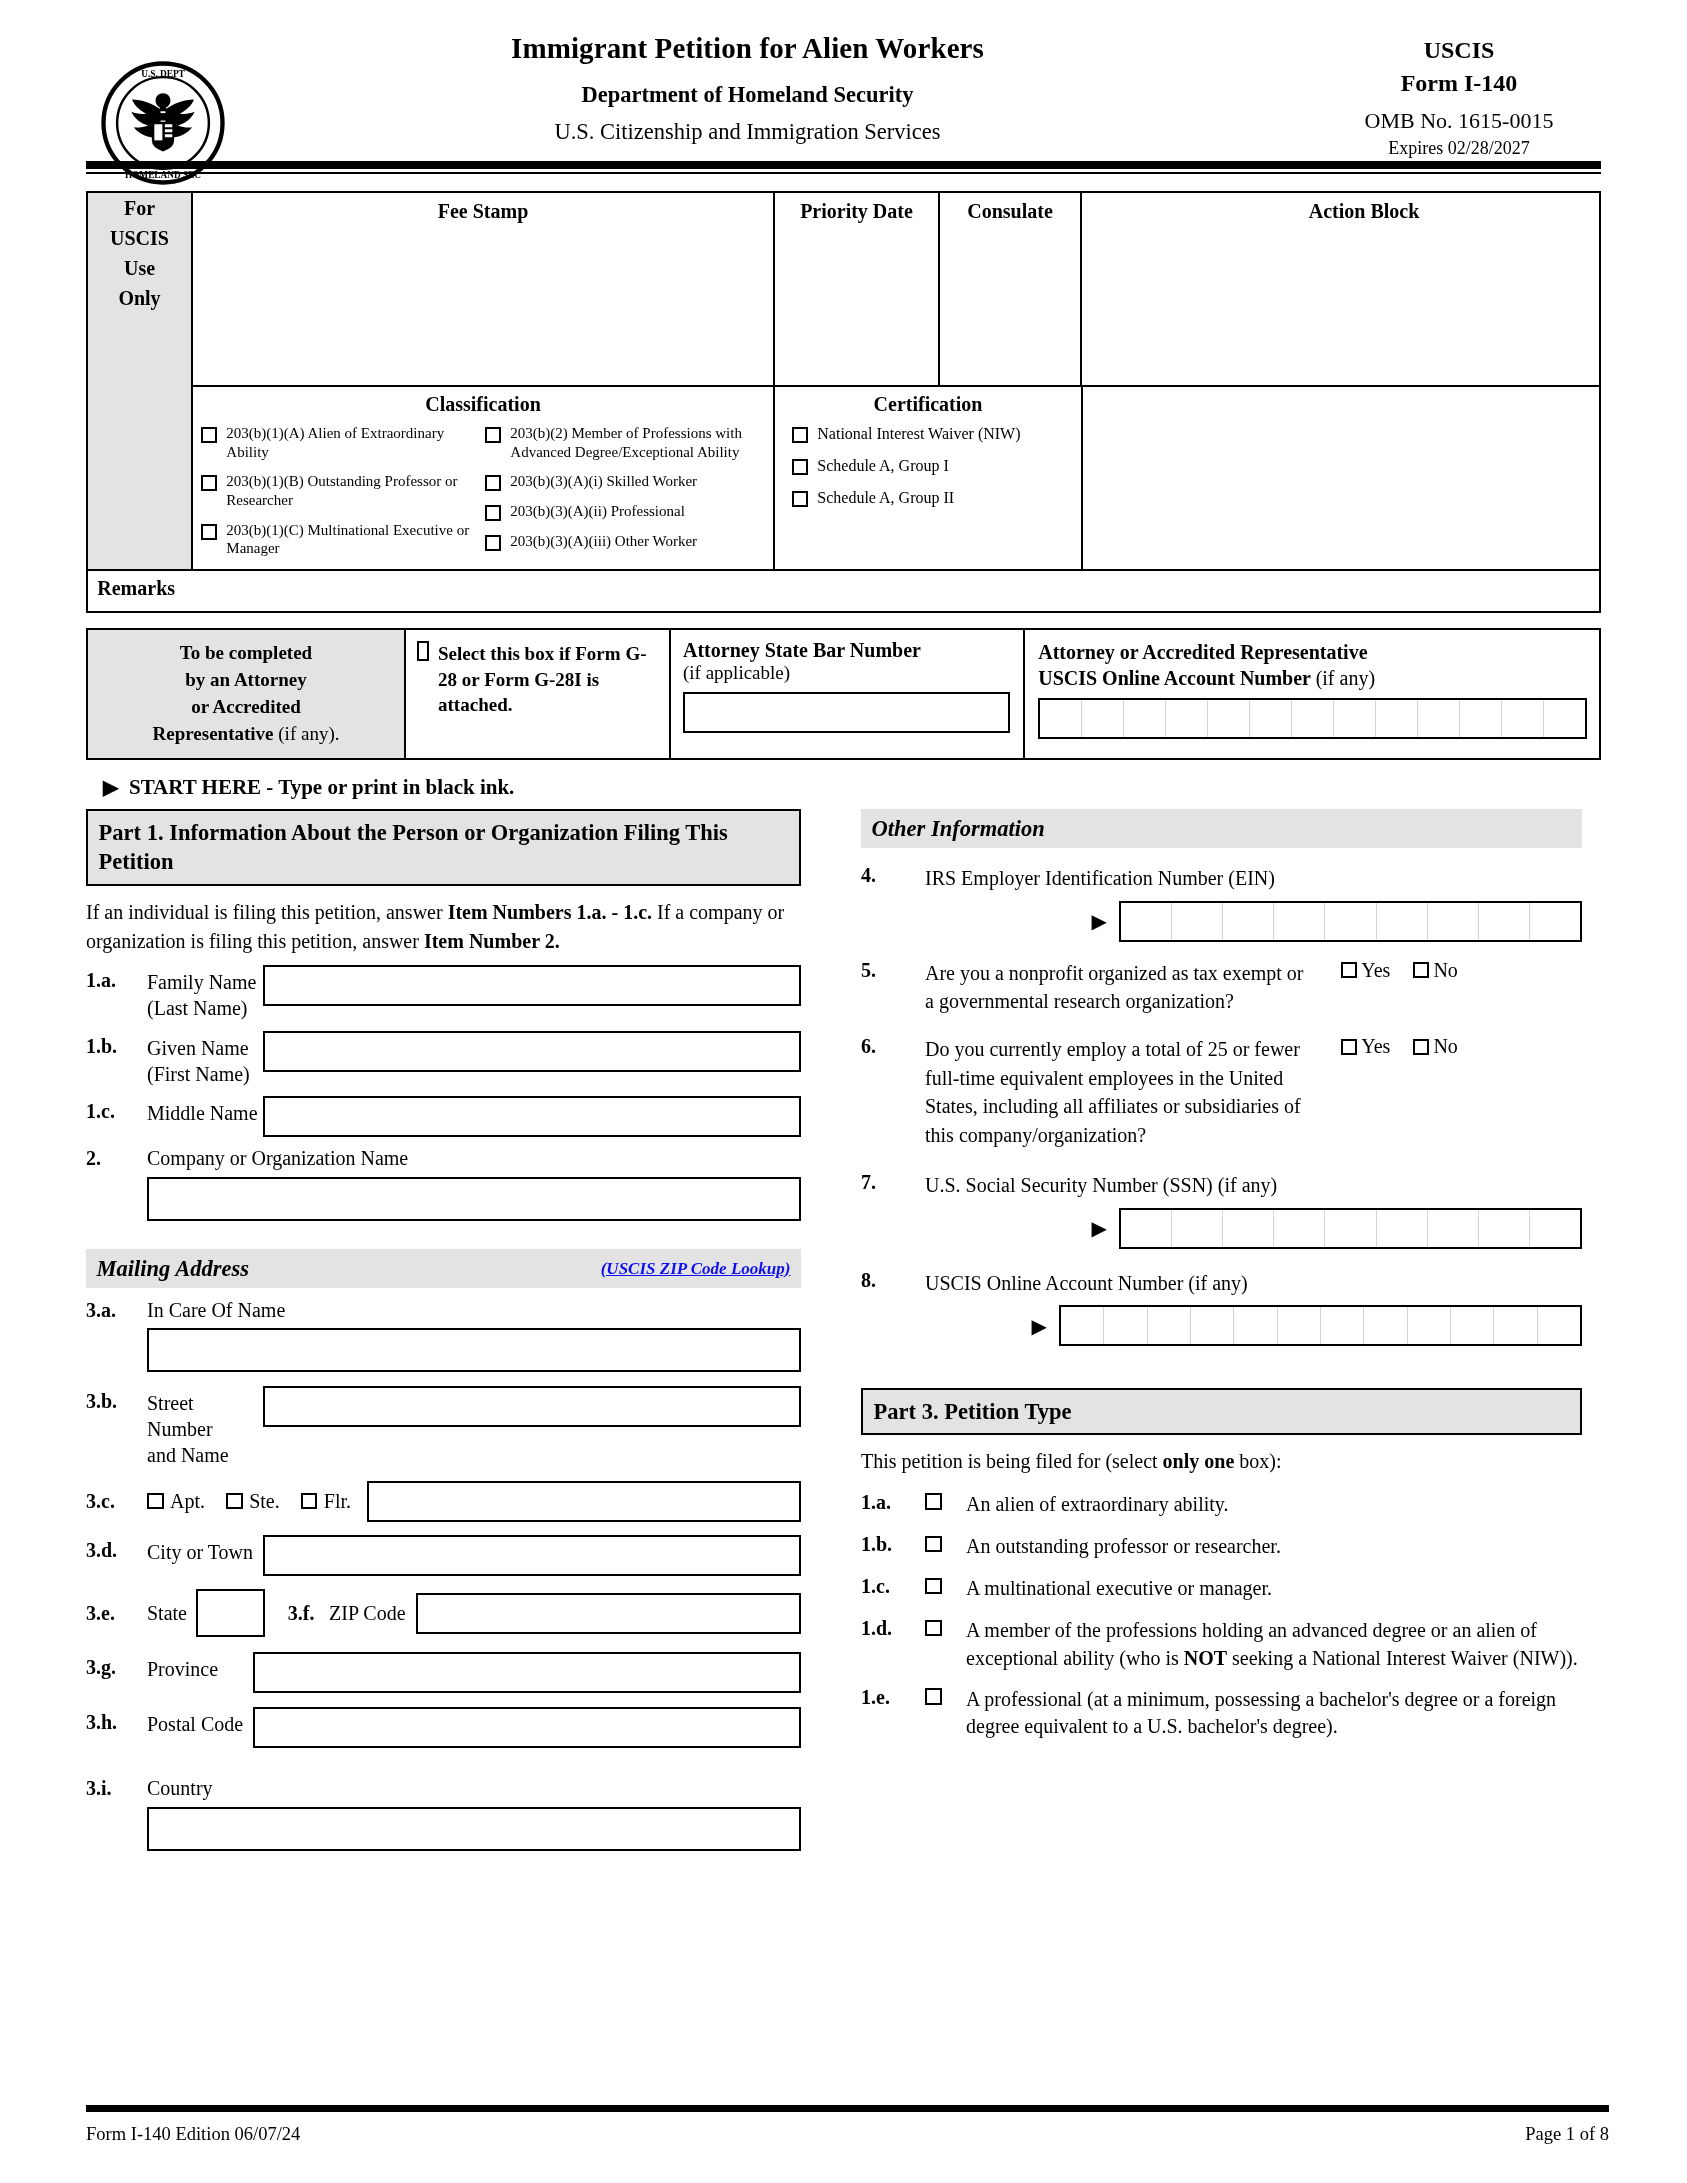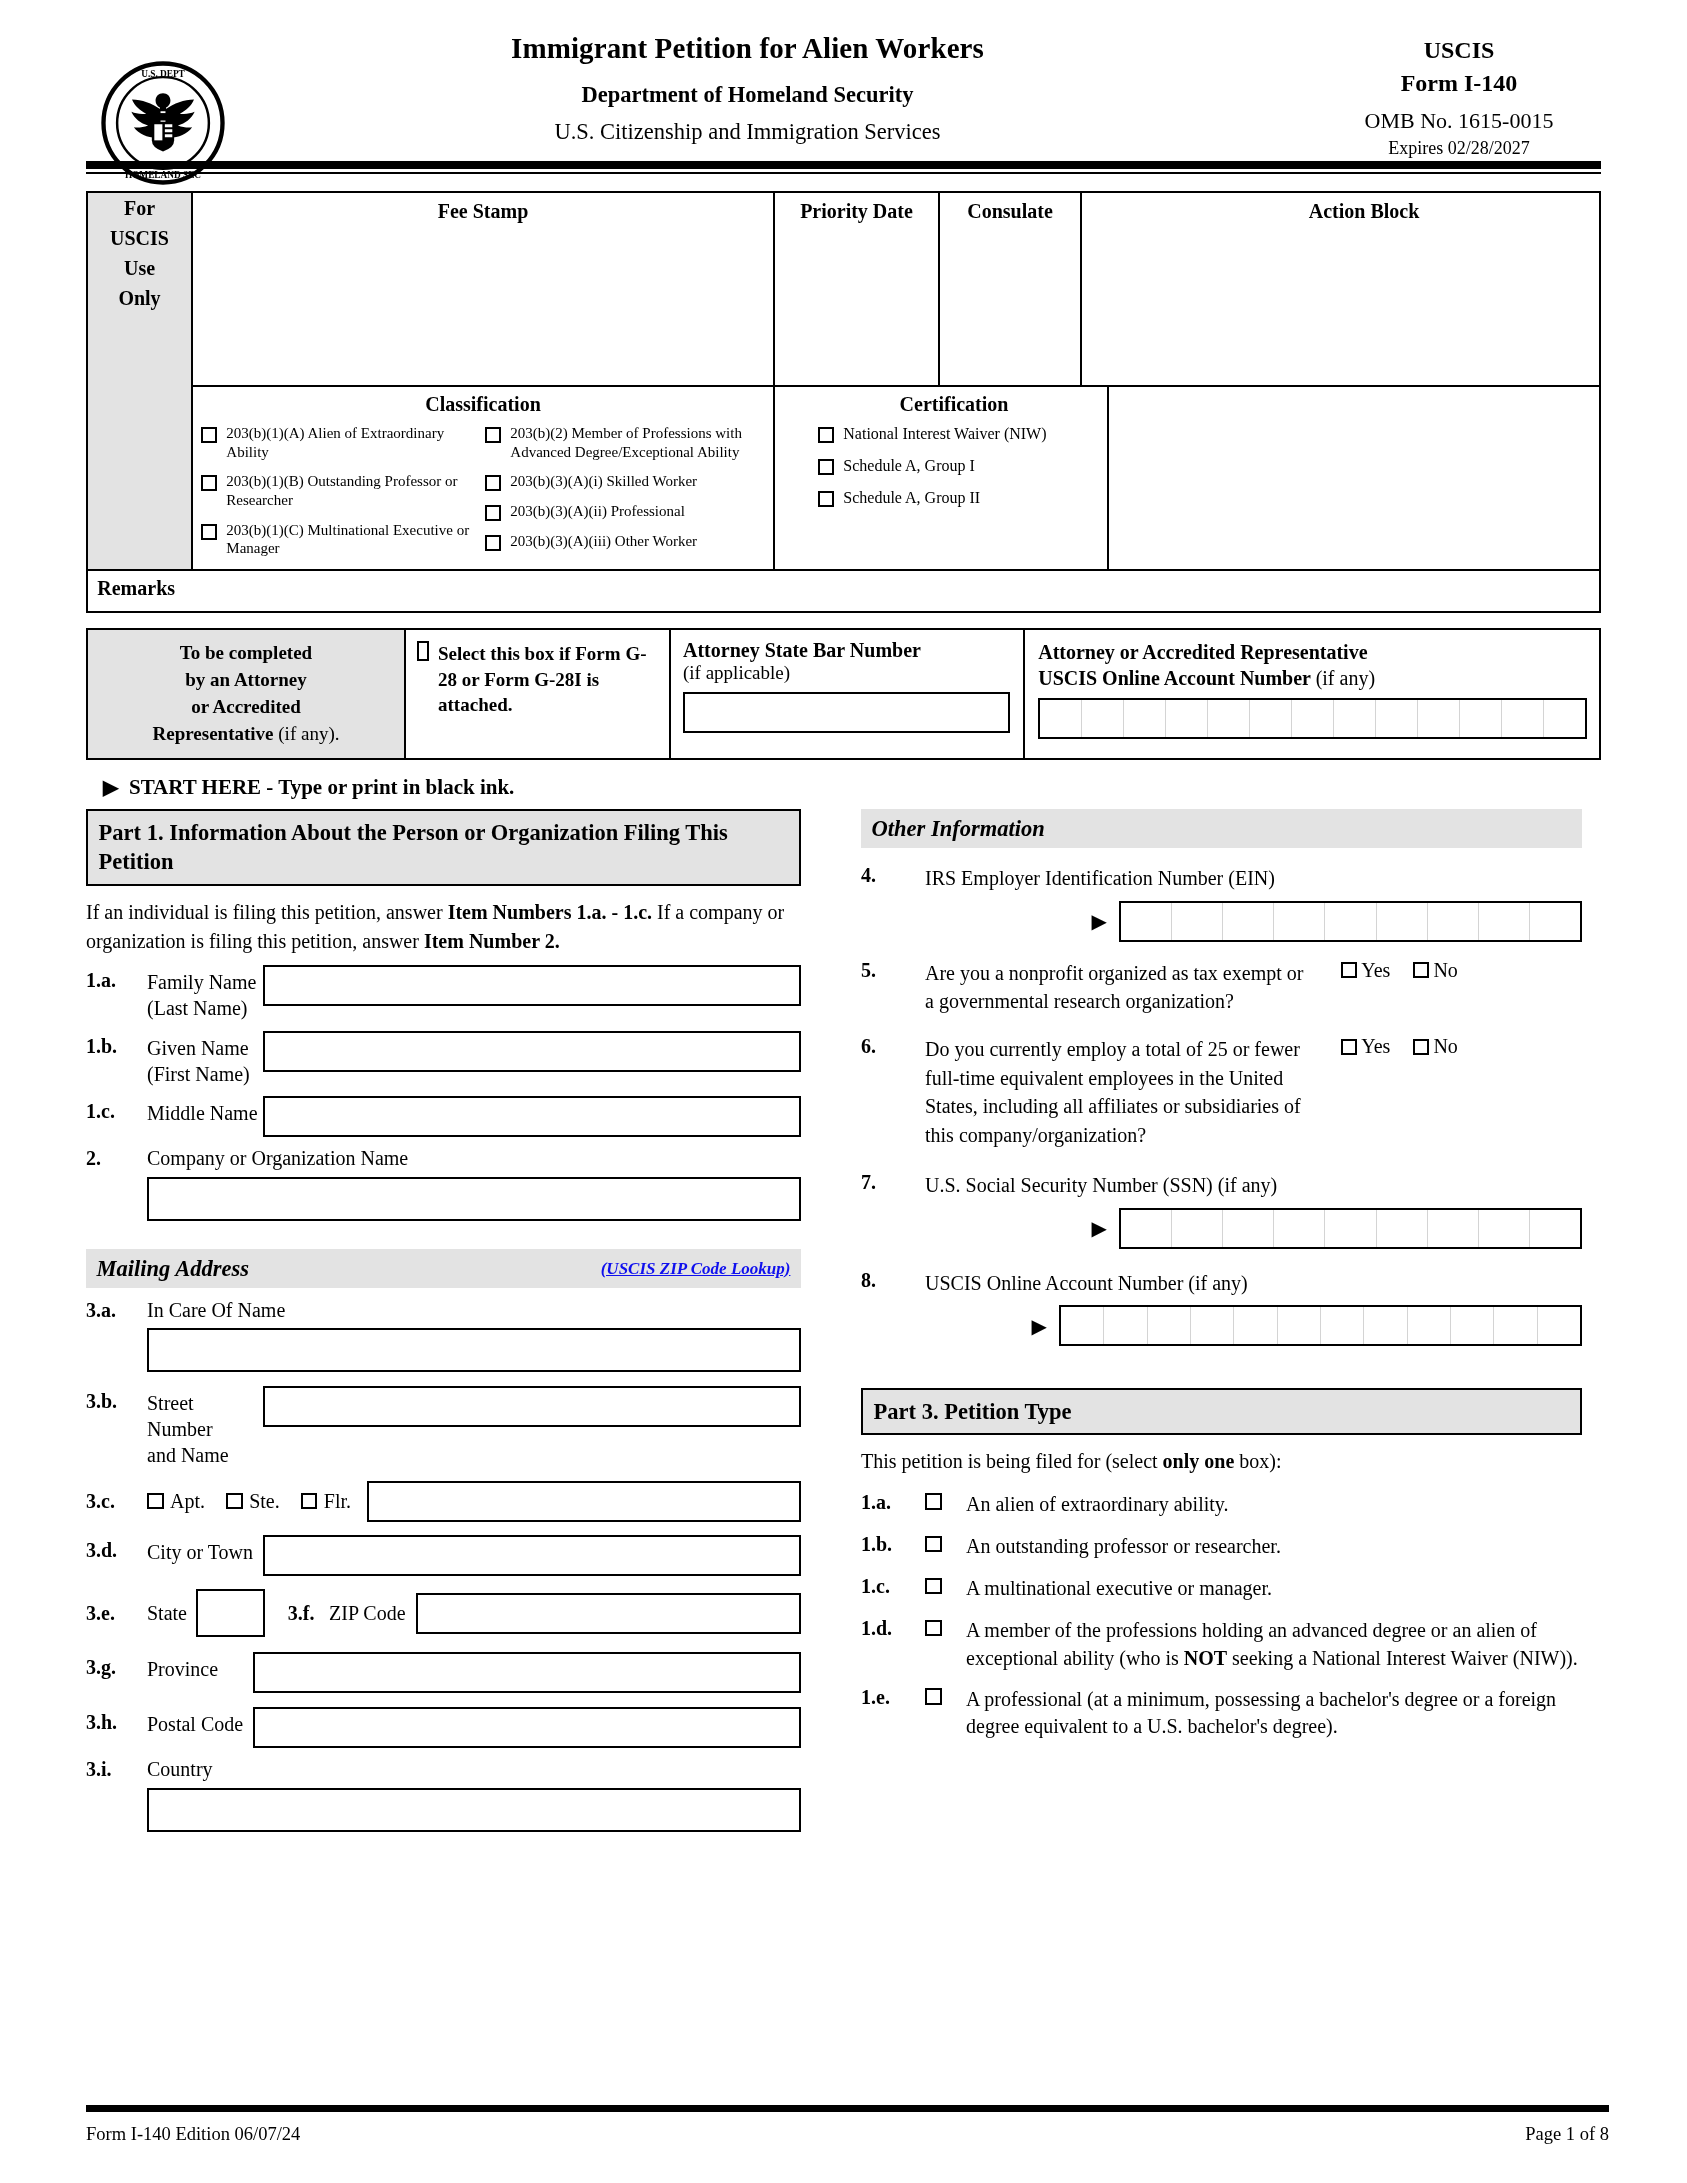--- a/index.html
+++ b/index.html
@@ -39,21 +39,21 @@
   }
   .ut-mid { flex:1; display:flex; flex-direction:column;justify-content:space-between; }
   .ut-row1 { display:flex; height:192px; }
   .ut-cell { border-right:2px solid #000; position:relative; }
   .ut-cell .hdr { text-align:center; font-weight:bold; font-size:20px; padding-top:6.6px; }
   .c-fee { width:582px; }
   .c-pri { width:165px; }
   .c-con { width:142px; }
   .c-act { flex:1; border-right:none;padding-left:47px; }
 
-  .ut-row2 { display:flex; border-top:2px solid #000; height:184px;gap:26px; }
+  .ut-row2 { display:flex; border-top:2px solid #000; height:184px; }
   .c-class { width:582px; border-right:2px solid #000; }
   .c-cert  { width:308px; border-right:2px solid #000; }
   .cat-hdr { text-align:center; font-weight:bold; font-size:20px; padding:5.3px 0 8px; }
   .class-cols { display:flex; padding-left:8px; }
   .class-col { width:284px; }
   .cbrow { display:flex; align-items:flex-start; margin-bottom:10.6px; }
   .cbrow .cb { flex:0 0 auto; margin-right:9.3px; margin-top:3.3px; }
   .cbrow .txt { font-size:15px; line-height:1.26; }
   .cert-list { padding-left:17px; }
   .cert-list .cbrow .txt { font-size:16px; }
@@ -421,21 +421,21 @@
         <div class="lab" style="width:106px;">Province</div>
         <div class="tbox"></div>
       </div>
 
       <div class="field" style="margin-top:14.6px;">
         <div class="num">3.h.</div>
         <div class="lab" style="width:106px;">Postal Code</div>
         <div class="tbox"></div>
       </div>
 
-      <div class="field-stack" style="margin-top:10px;">
+      <div class="field-stack" style="margin-top:29px;">
         <div class="hdrline">
           <div class="num">3.i.</div>
           <div>Country</div>
         </div>
         <div class="stackbox"></div>
       </div>
 
     </div>
 
     <div class="gap"></div>

